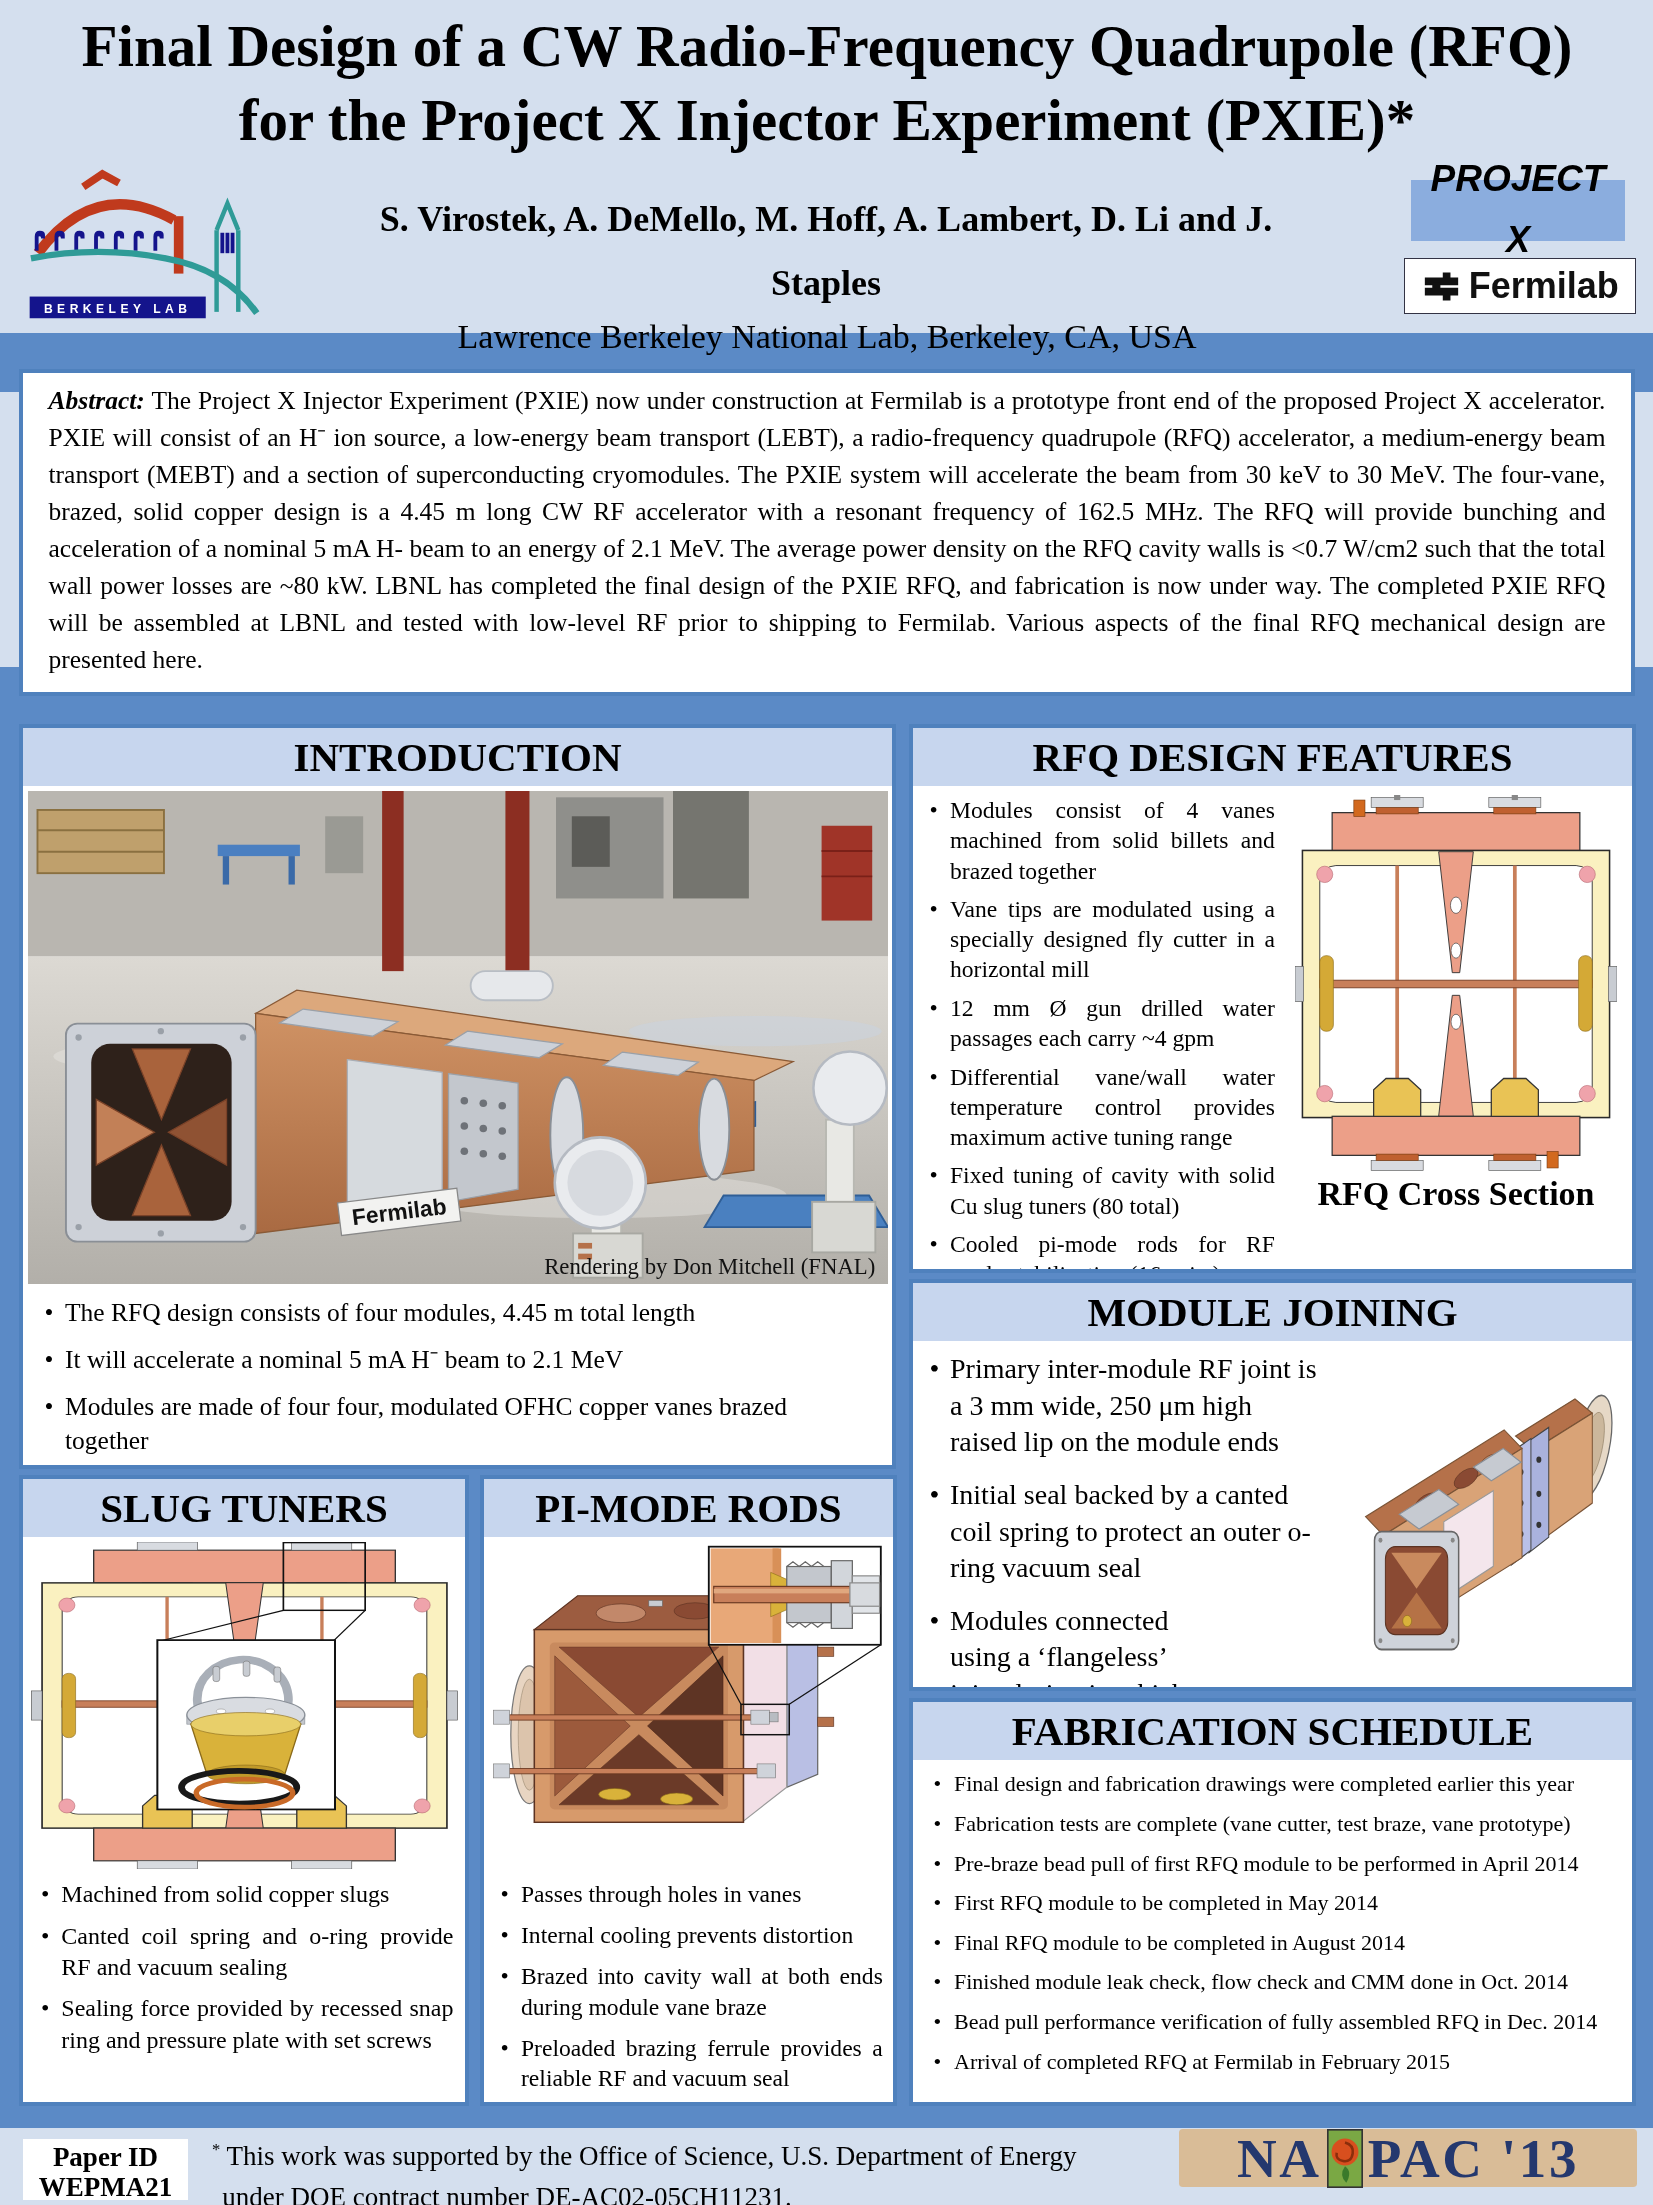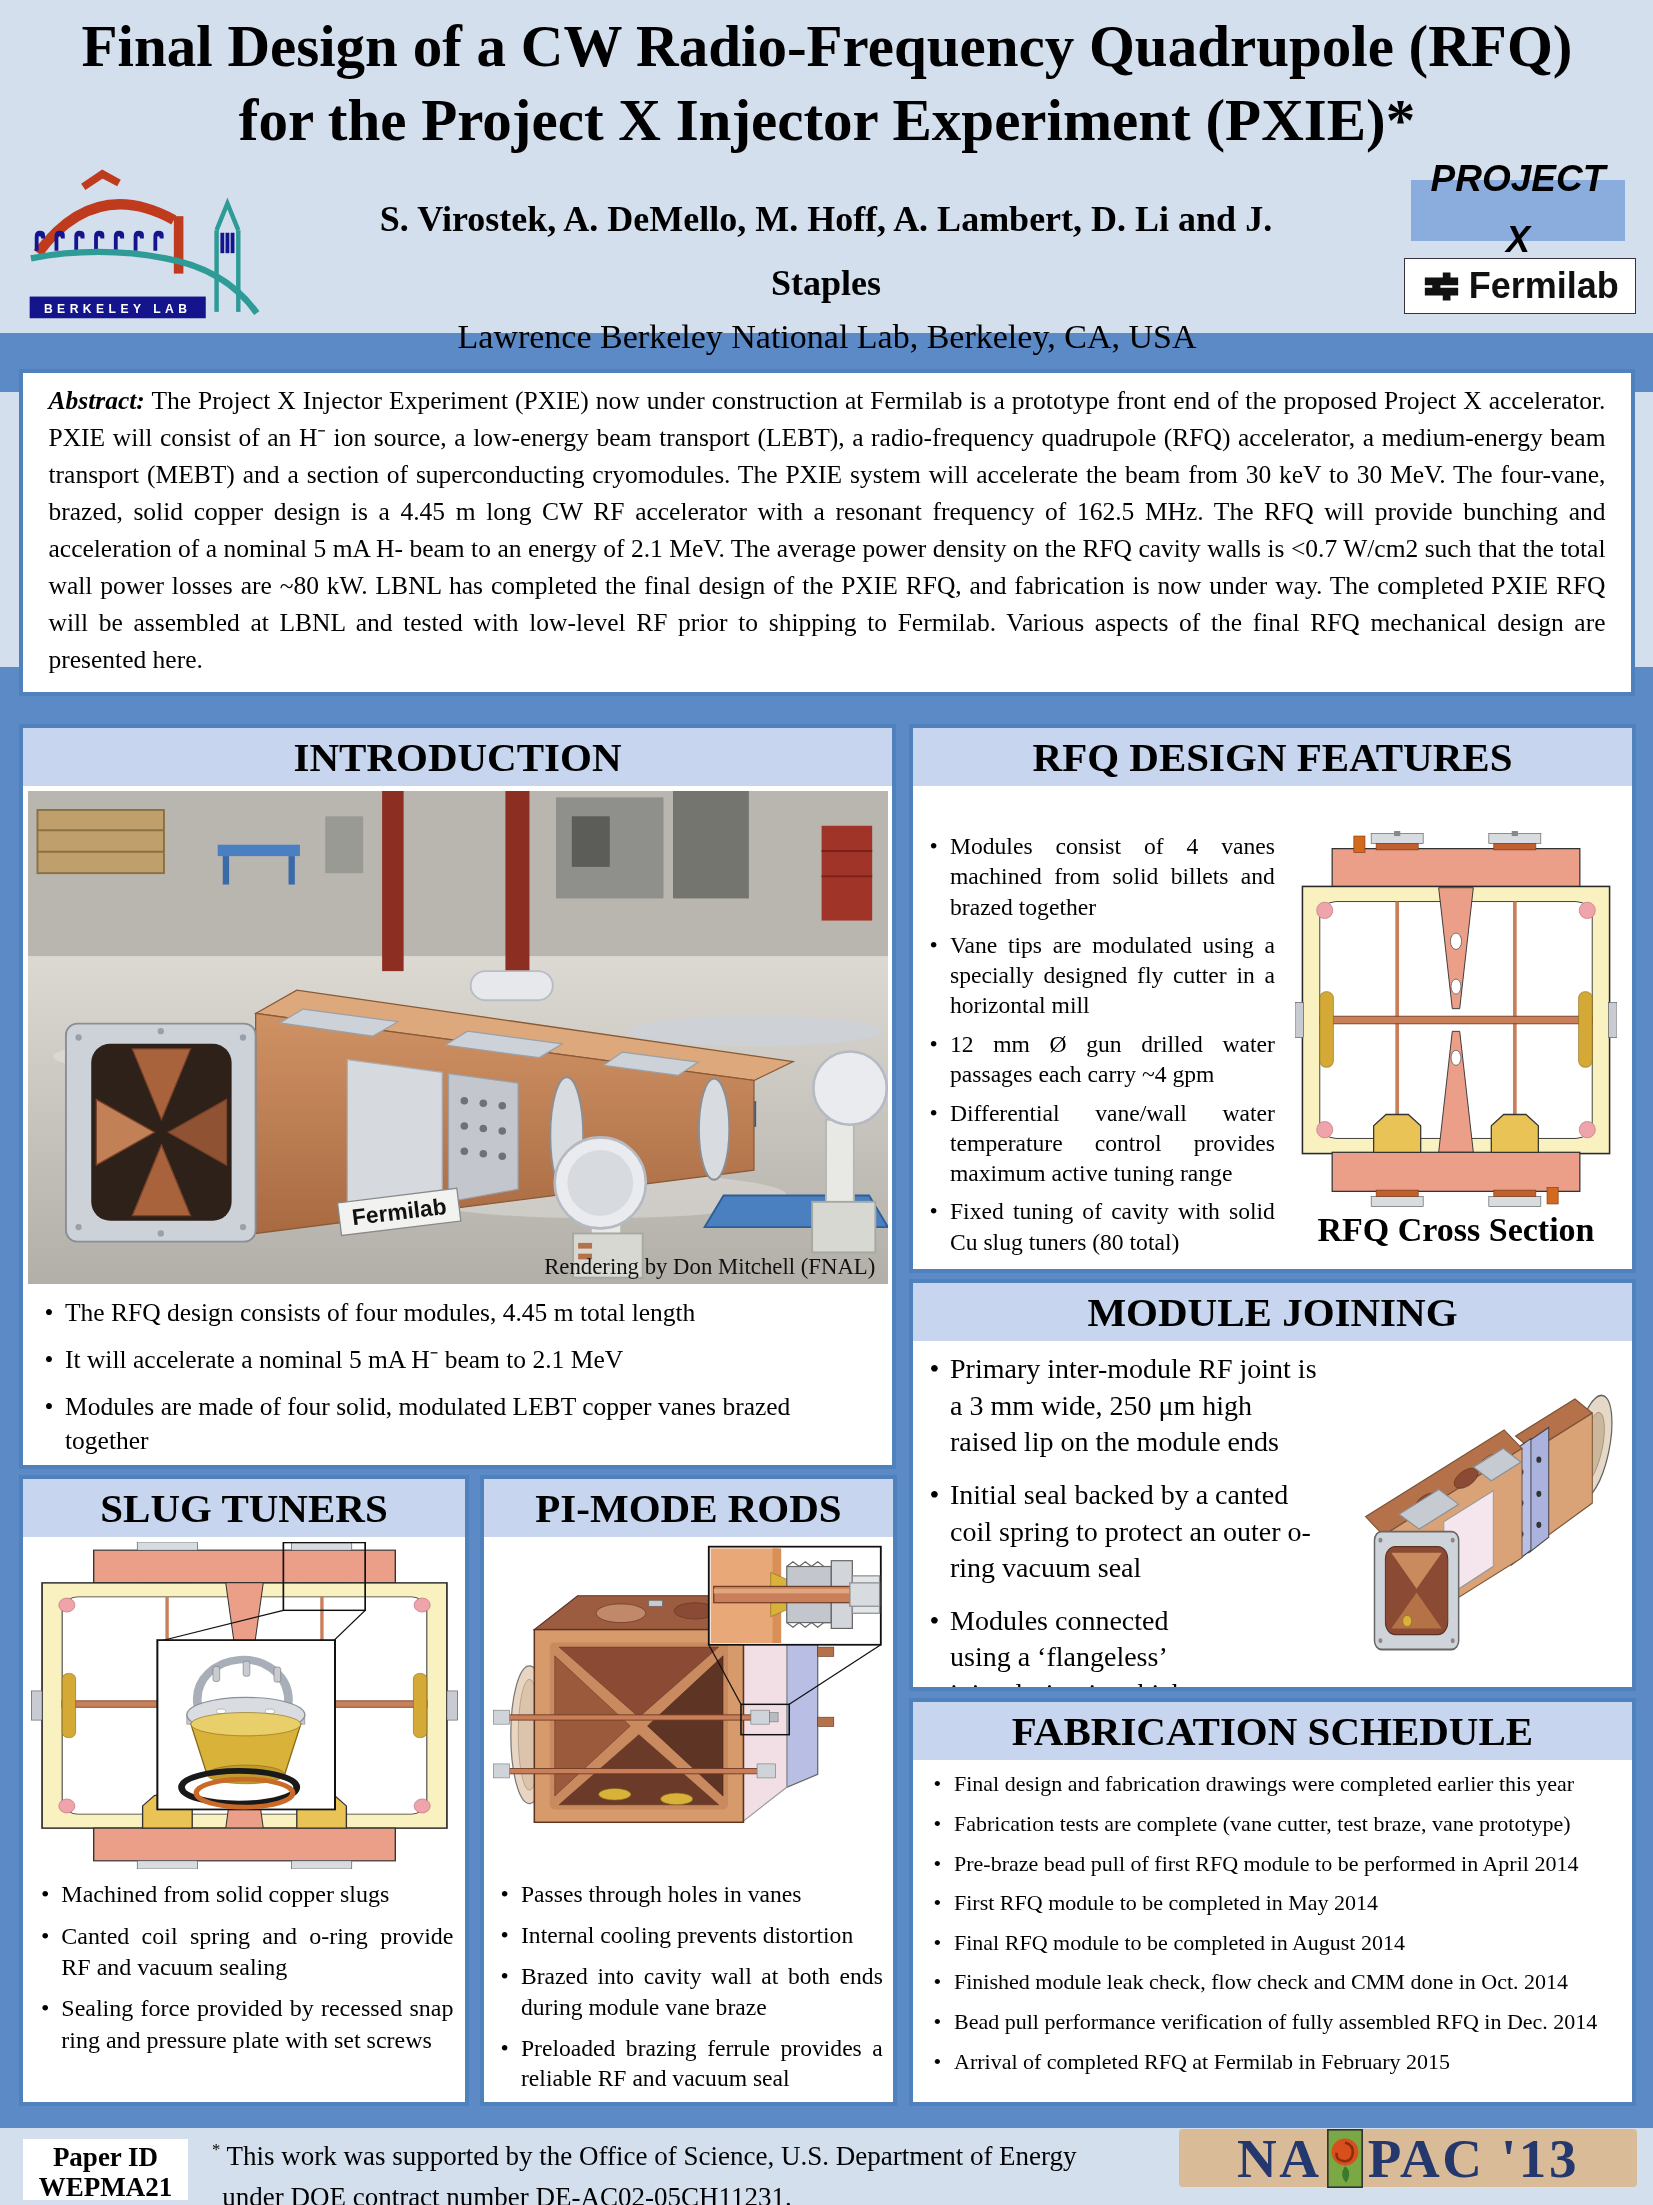--- a/index.html
+++ b/index.html
@@ -53,21 +53,21 @@
   .slug-fig { width:429px; height:327px; margin:5.1px auto 0; display:block; }
   .slug-bullets { padding:10.2px 11.5px 0 15.3px; font-size:24px; line-height:1.3; text-align:justify; }
   .slug-bullets li { margin-bottom:10.2px; }
 
   #p-pimode { left:480px; top:1475px; width:417px; height:631px; }
   .pimode-fig { width:396px; height:327px; margin:5.1px auto 0; display:block; }
   .pimode-bullets { padding:10.2px 10.2px 0 14px; font-size:23.6px; line-height:1.3; text-align:justify; }
   .pimode-bullets li { margin-bottom:10.2px; }
 
   #p-df { left:909px; top:724px; width:727px; height:549px; }
-  .df-content { display:flex;margin-top:36px; }
+  .df-content { display:flex; }
   .df-bullets { width:367px; box-sizing:border-box; padding:9px 5.1px 0 14px; font-size:23.6px;
                 line-height:1.28; text-align:justify; }
   .df-bullets li { margin-bottom:8.3px; }
   .df-figwrap { flex:1; text-align:center; }
   .df-fig { width:322px; height:378px; margin-top:9px; }
   .df-caption { font-size:34px; font-weight:bold; margin-top:0; }
 
   #p-mj { left:909px; top:1279px; width:727px; height:412px; }
   .mj-content { display:flex; }
   .mj-bullets { width:412px; box-sizing:border-box; padding:10.2px 3.8px 0 14px; font-size:28px; line-height:1.3; }
@@ -233,21 +233,21 @@
       <polygon points="314,488 314,592 222,540" fill="#8f5233" stroke="#7a4228" stroke-width="2"></polygon>
       <g transform="rotate(-7 587 666)">
         <rect x="492" y="640" width="190" height="52" fill="#f2f2f0" stroke="#888" stroke-width="2"></rect>
         <text x="587" y="678" text-anchor="middle" font-family="Liberation Sans, sans-serif" font-size="36" font-weight="bold" fill="#111">Fermilab</text>
       </g>
       <text x="1340" y="764" text-anchor="end" font-family="Liberation Serif, serif" font-size="36" fill="#111">Rendering by Don Mitchell (FNAL)</text>
     </svg>
     <ul class="bullets intro-bullets">
       <li>The RFQ design consists of four modules, 4.45 m total length</li>
       <li>It will accelerate a nominal 5 mA H⁻ beam to 2.1 MeV</li>
-      <li>Modules are made of four solid, modulated LEBT copper vanes brazed together</li>
+      <li>Modules are made of four four, modulated OFHC copper vanes brazed together</li>
 
     </ul>
   </div>
 
   <div class="panel" id="p-df">
     <div class="panel-header">RFQ DESIGN FEATURES</div>
     <div class="df-content">
       <ul class="bullets df-bullets">
         <li>Modules consist of 4 vanes machined from solid billets and brazed together</li>
         <li>Vane tips are modulated using a specially designed fly cutter in a horizontal mill</li>

